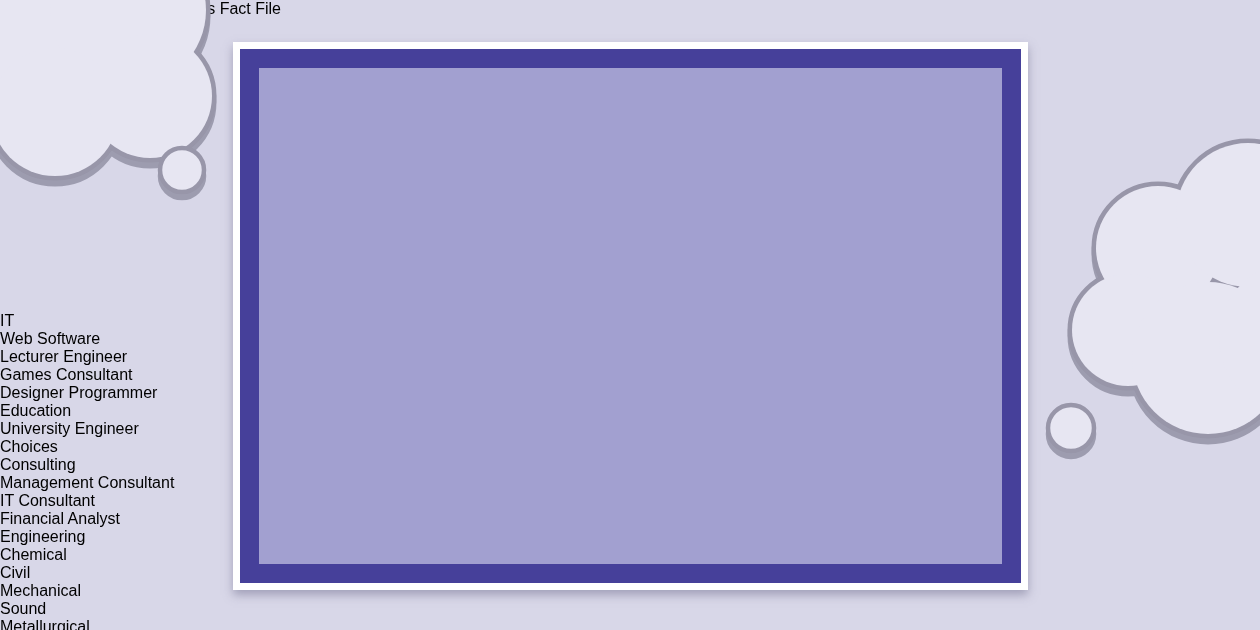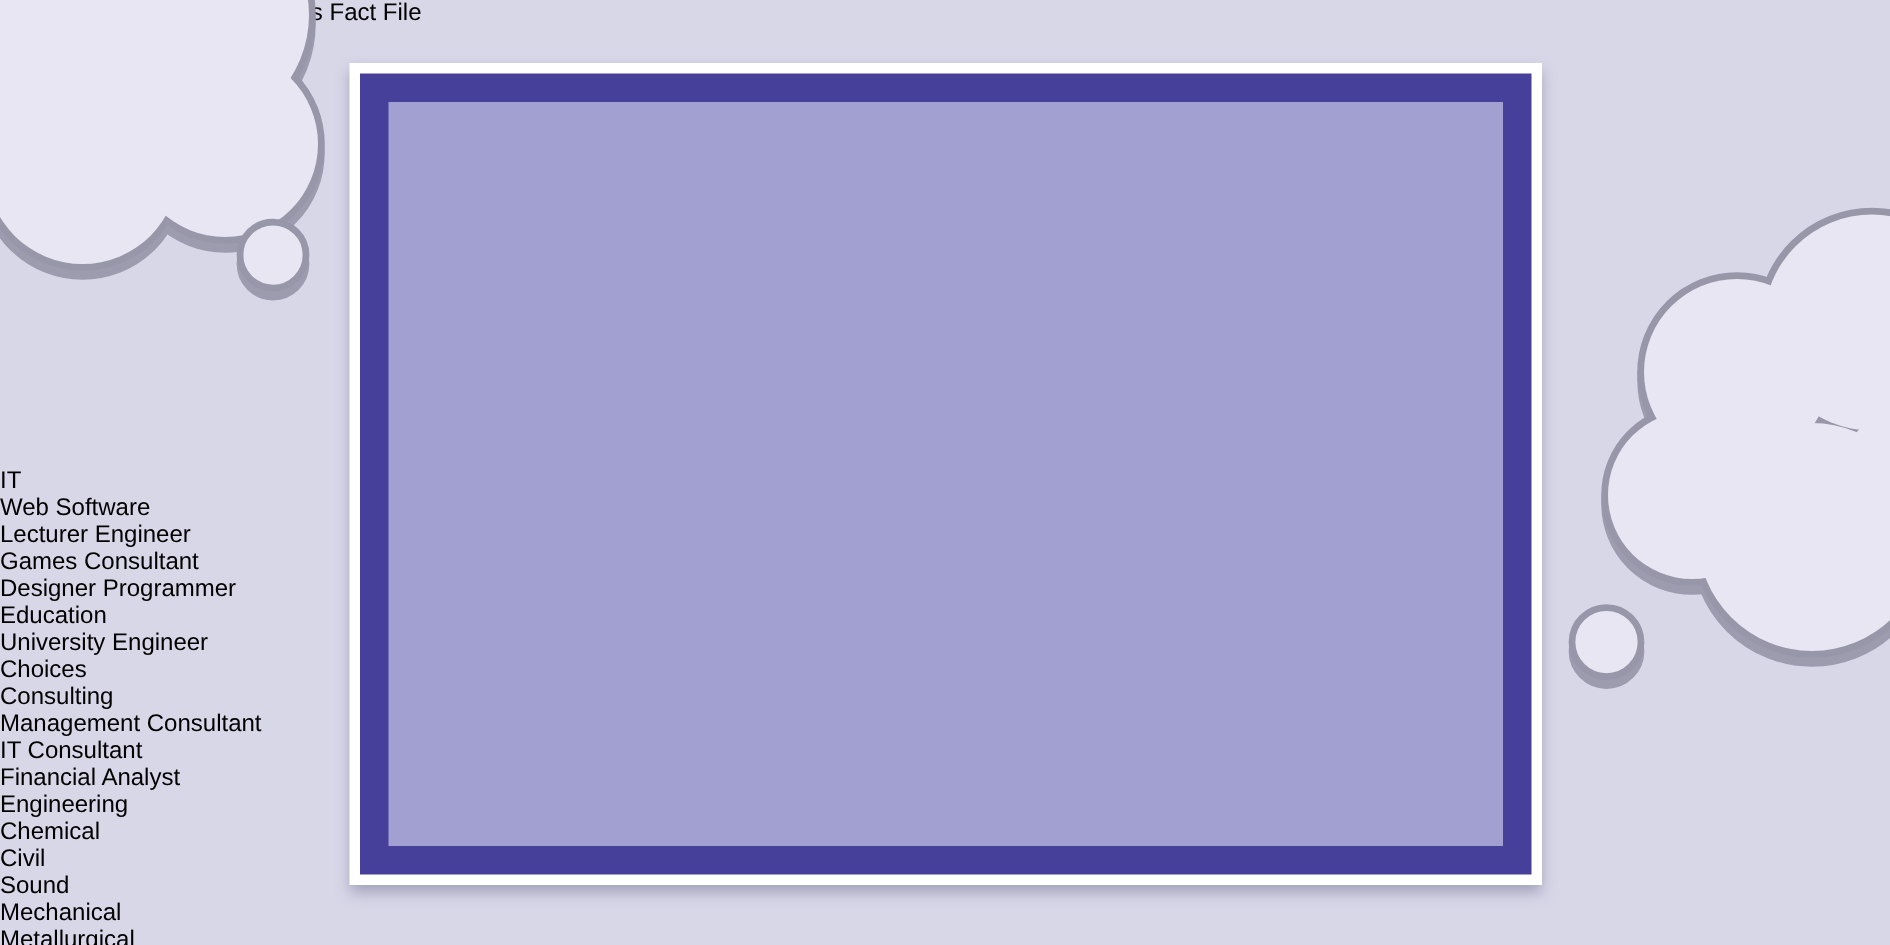--- a/index.html
+++ b/index.html
@@ -136,19 +136,19 @@
         <div class="item"><span class="dot"></span><span>IT Consultant</span></div>
         <div class="item"><span class="dot"></span><span>Financial Analyst</span></div>
       </div>
   </div>
 
   <div class="box" id="box-engineering">
     <div class="hdr">Engineering</div>
     <div class="list">
         <div class="item"><span class="dot"></span><span>Chemical</span></div>
         <div class="item"><span class="dot"></span><span>Civil</span></div>
+        <div class="item"><span class="dot"></span><span>Mechanical</span></div>
         <div class="item"><span class="dot"></span><span>Sound</span></div>
-        <div class="item"><span class="dot"></span><span>Mechanical</span></div>
         <div class="item"><span class="dot"></span><span>Metallurgical</span></div>
       </div>
   </div>
 
 </div>
 
 </body></html>

